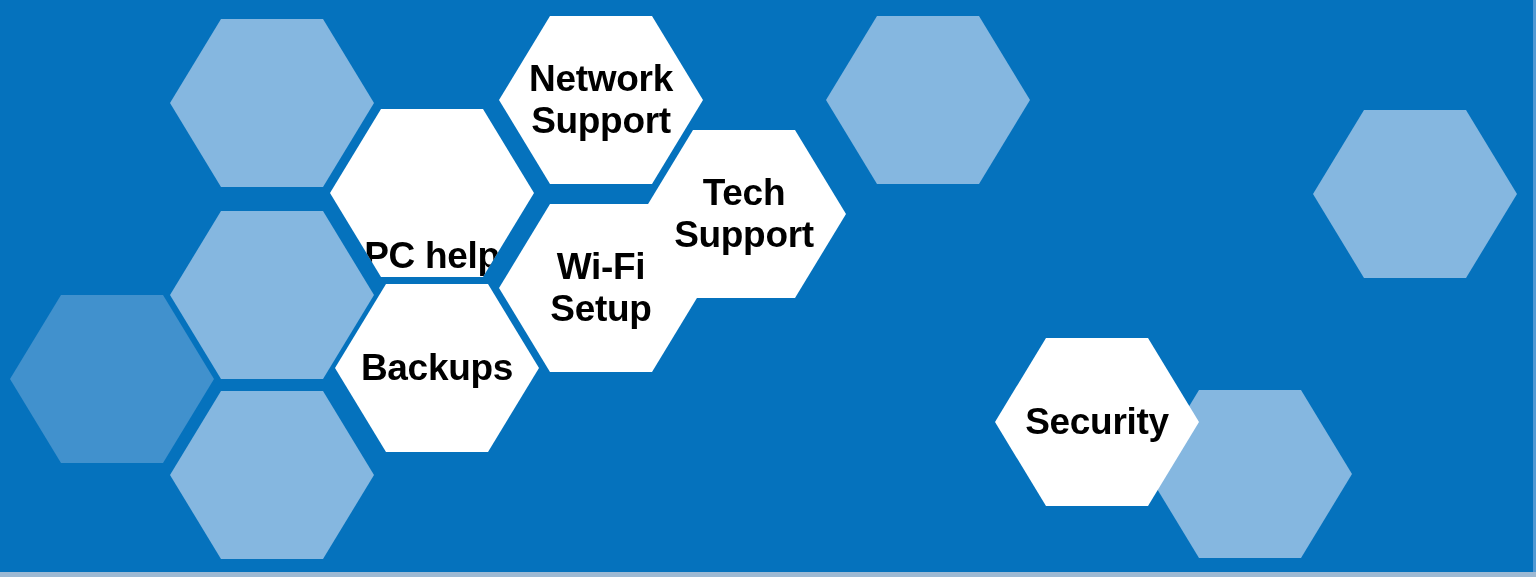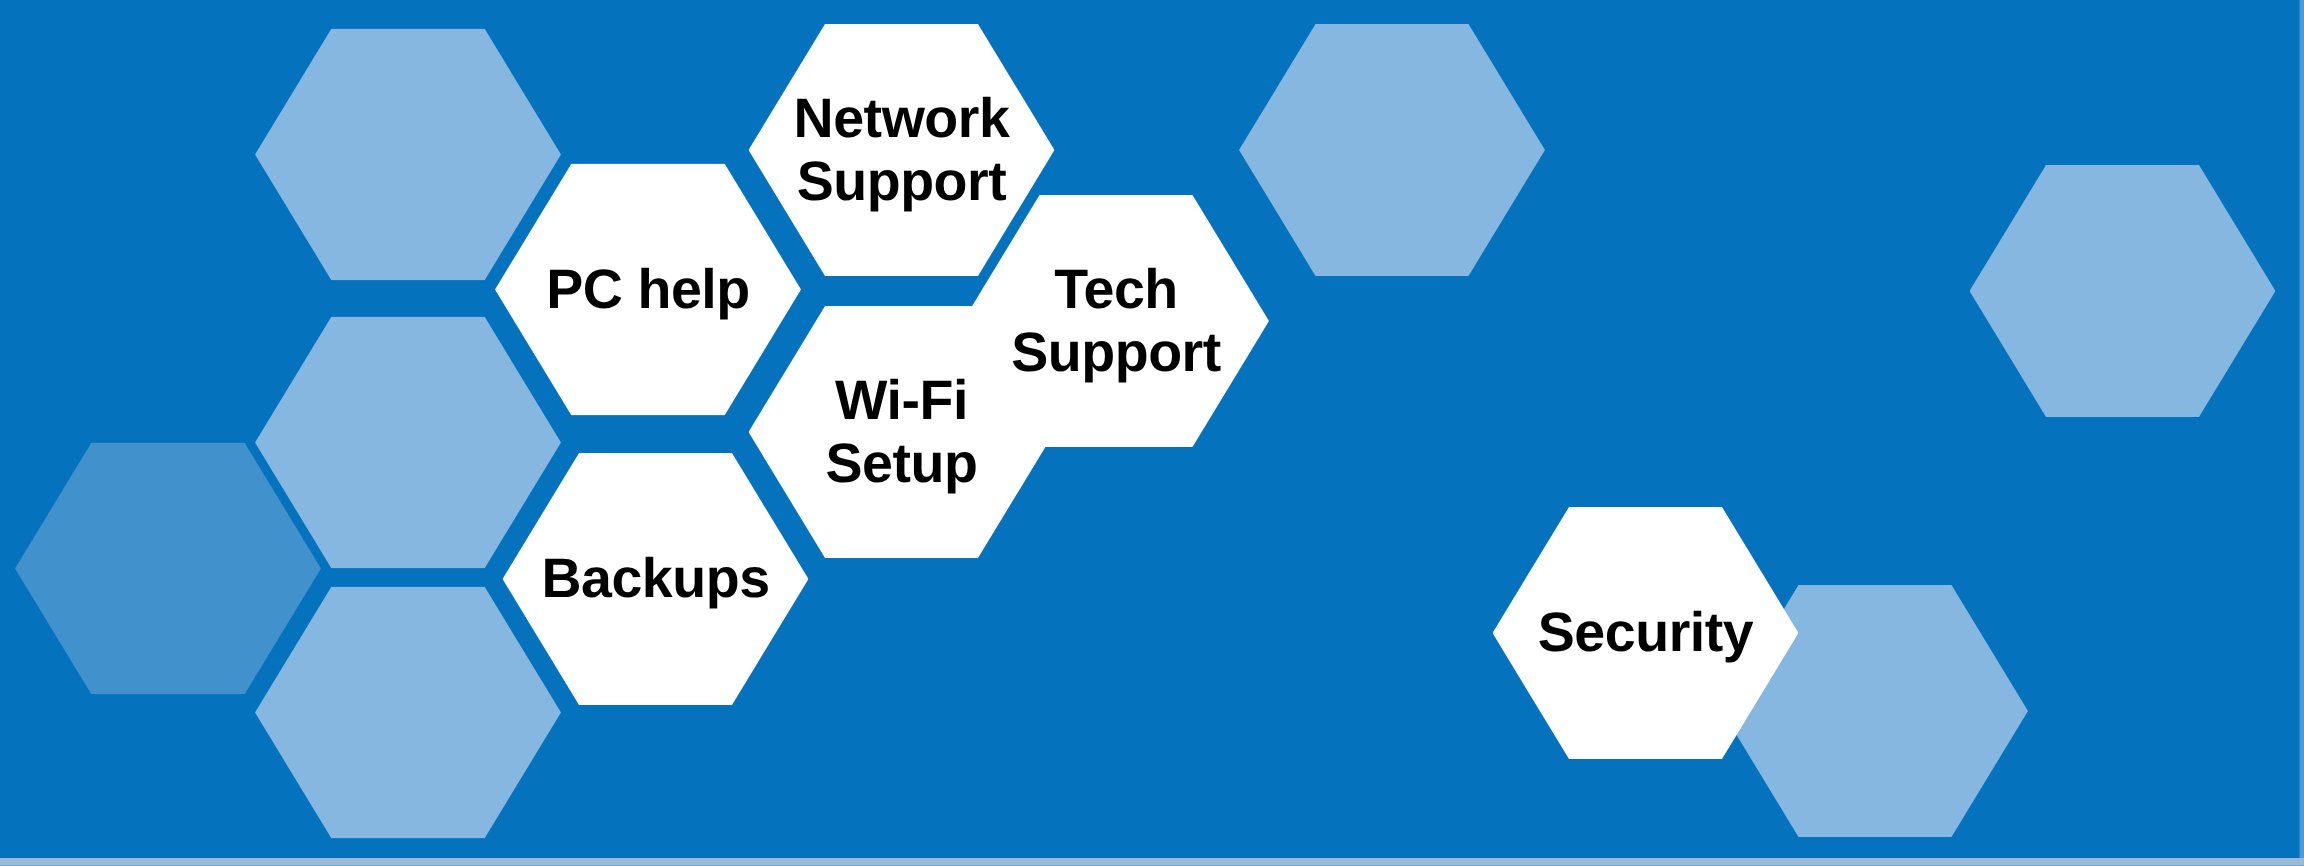--- a/index.html
+++ b/index.html
@@ -73,36 +73,36 @@
 <div class="banner">
 
   <div class="hex light" style="left:170px;  top:19px;"></div>
   <div class="hex light" style="left:170px;  top:211px;"></div>
   <div class="hex light" style="left:170px;  top:391px;"></div>
   <div class="hex medium" style="left:10px;   top:295px;"></div>
   <div class="hex light" style="left:826px;  top:16px;"></div>
   <div class="hex light" style="left:1148px; top:390px;"></div>
   <div class="hex light" style="left:1313px; top:110px;"></div>
 
-  <div class="hex white" style="left:330px;  top:109px;">
+  <div class="hex white" style="left:330px;  top:109px;align-items:flex-end;">
     <span class="label">PC help</span>
   </div>
   <div class="hex white" style="left:499px;  top:16px;">
     <span class="label">Network
 Support</span>
   </div>
   <div class="hex white" style="left:499px;  top:204px;">
     <span class="label">Wi-Fi
 Setup</span>
   </div>
   <div class="hex white" style="left:642px;  top:106px;margin-top:24px;">
     <span class="label">Tech
 Support</span>
   </div>
-  <div class="hex white" style="left:335px;  top:302px;">
+  <div class="hex white" style="left:335px;  top:284px;">
     <span class="label">Backups</span>
   </div>
   <div class="hex white" style="left:995px;  top:302px;margin-top:36px;">
     <span class="label">Security</span>
   </div>
 
   <div class="right-strip"></div>
   <div class="bottom-strip"></div>
 </div>
 

